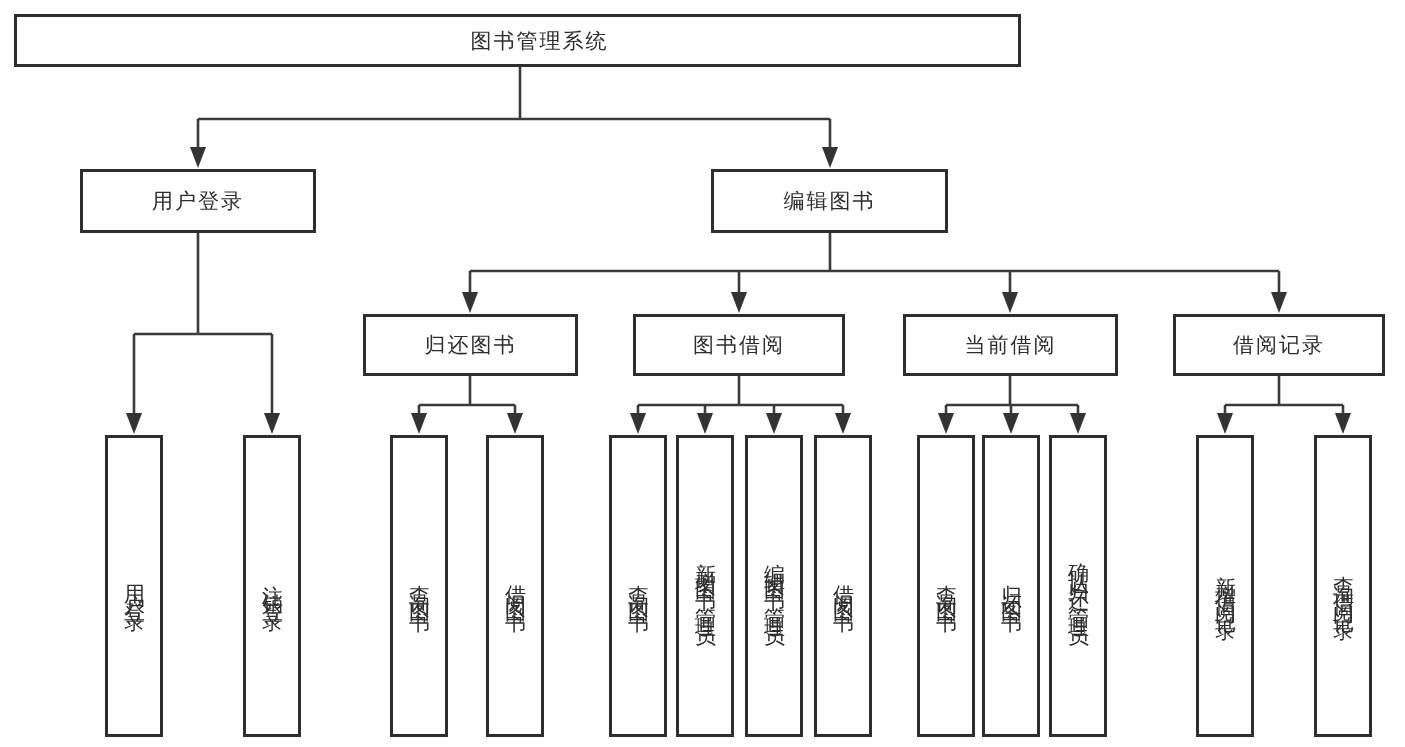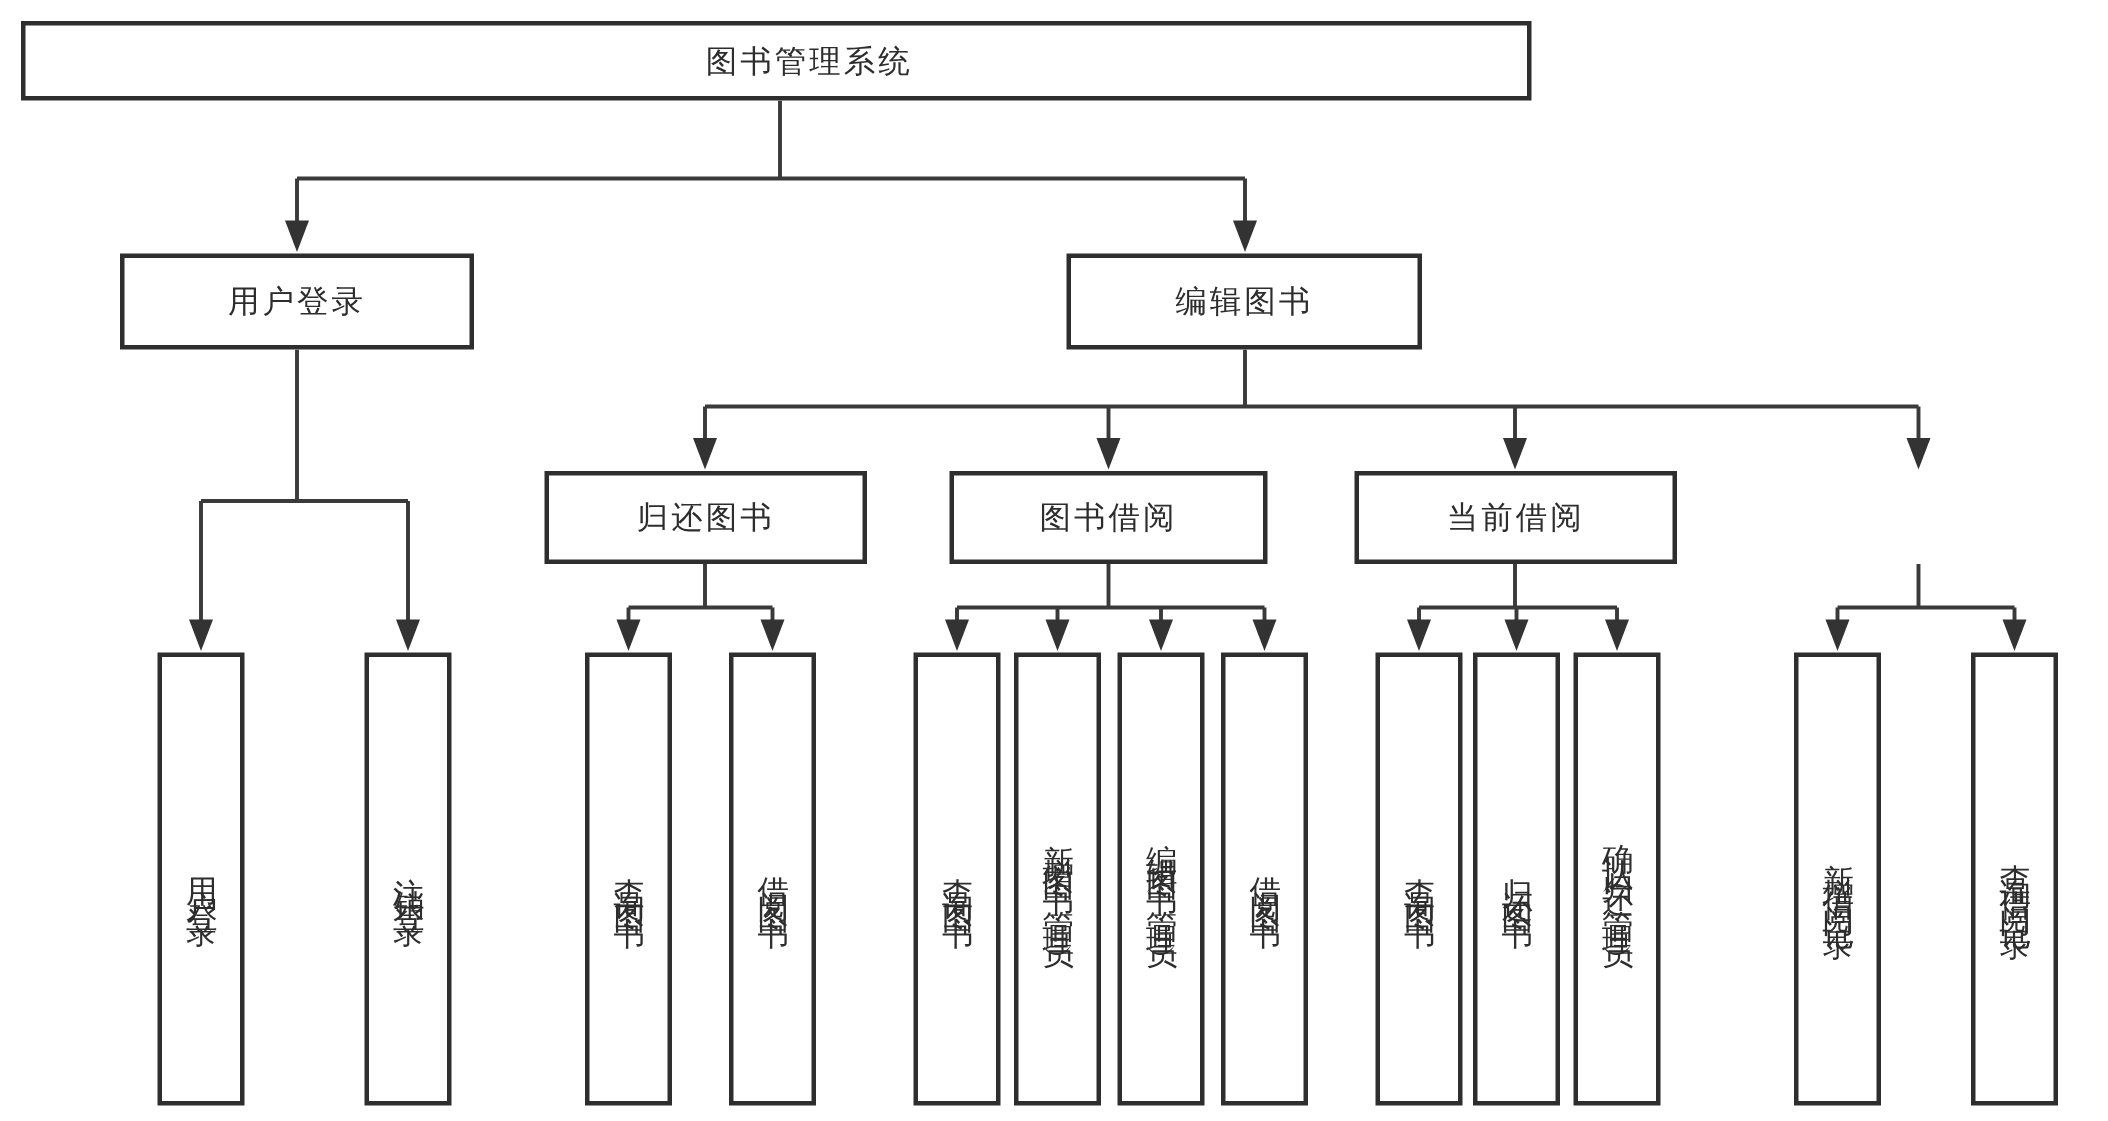--- a/index.html
+++ b/index.html
@@ -96,20 +96,21 @@
   </svg>
 
   <div class="node" style="left:14px; top:14px; width:1007px; height:53px;padding-left:44px;">图书管理系统</div>
 
   <div class="node" style="left:80px; top:169px; width:236px; height:64px;">用户登录</div>
   <div class="node" style="left:711px; top:169px; width:237px; height:64px;">编辑图书</div>
 
   <div class="node" style="left:363px; top:314px; width:215px; height:62px;">归还图书</div>
   <div class="node" style="left:903px; top:314px; width:215px; height:62px;">当前借阅</div>
   <div class="node" style="left:633px; top:314px; width:212px; height:62px;">图书借阅</div>
+  <div class="node" style="left:1173px; top:314px; width:212px; height:62px;">借阅记录</div>
 
   <div class="node leaf" style="left:105px; top:435px; width:58px; height:302px;">用户登录</div>
   <div class="node leaf" style="left:243px; top:435px; width:58px; height:302px;">注销登录</div>
 
   <div class="node leaf" style="left:390px; top:435px; width:58px; height:302px;">查询图书</div>
   <div class="node leaf" style="left:486px; top:435px; width:58px; height:302px;">借阅图书</div>
 
   <div class="node leaf" style="left:609px; top:435px; width:58px; height:302px;">查询图书</div>
   <div class="node leaf" style="left:676px; top:435px; width:58px; height:302px;">新增图书（管理员）</div>
   <div class="node leaf" style="left:745px; top:435px; width:58px; height:302px;">编辑图书（管理员）</div>

